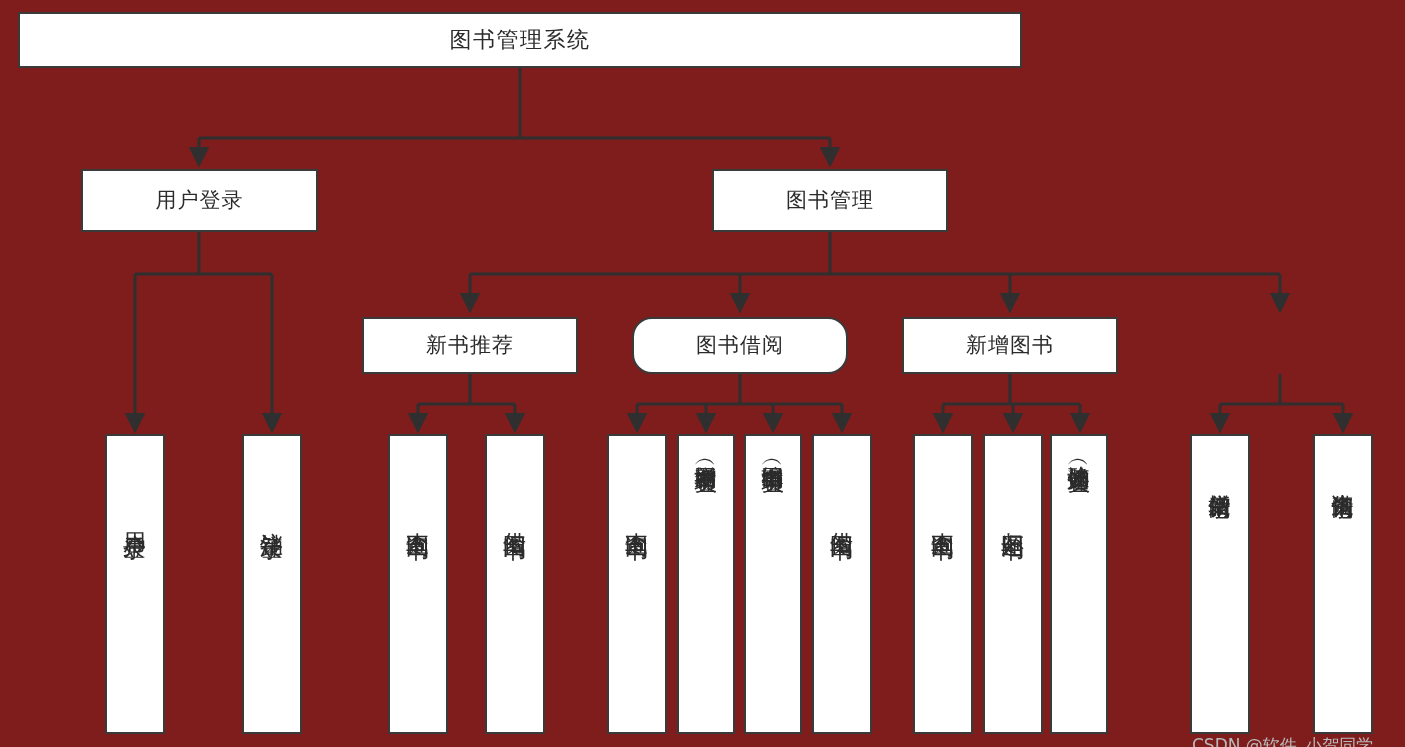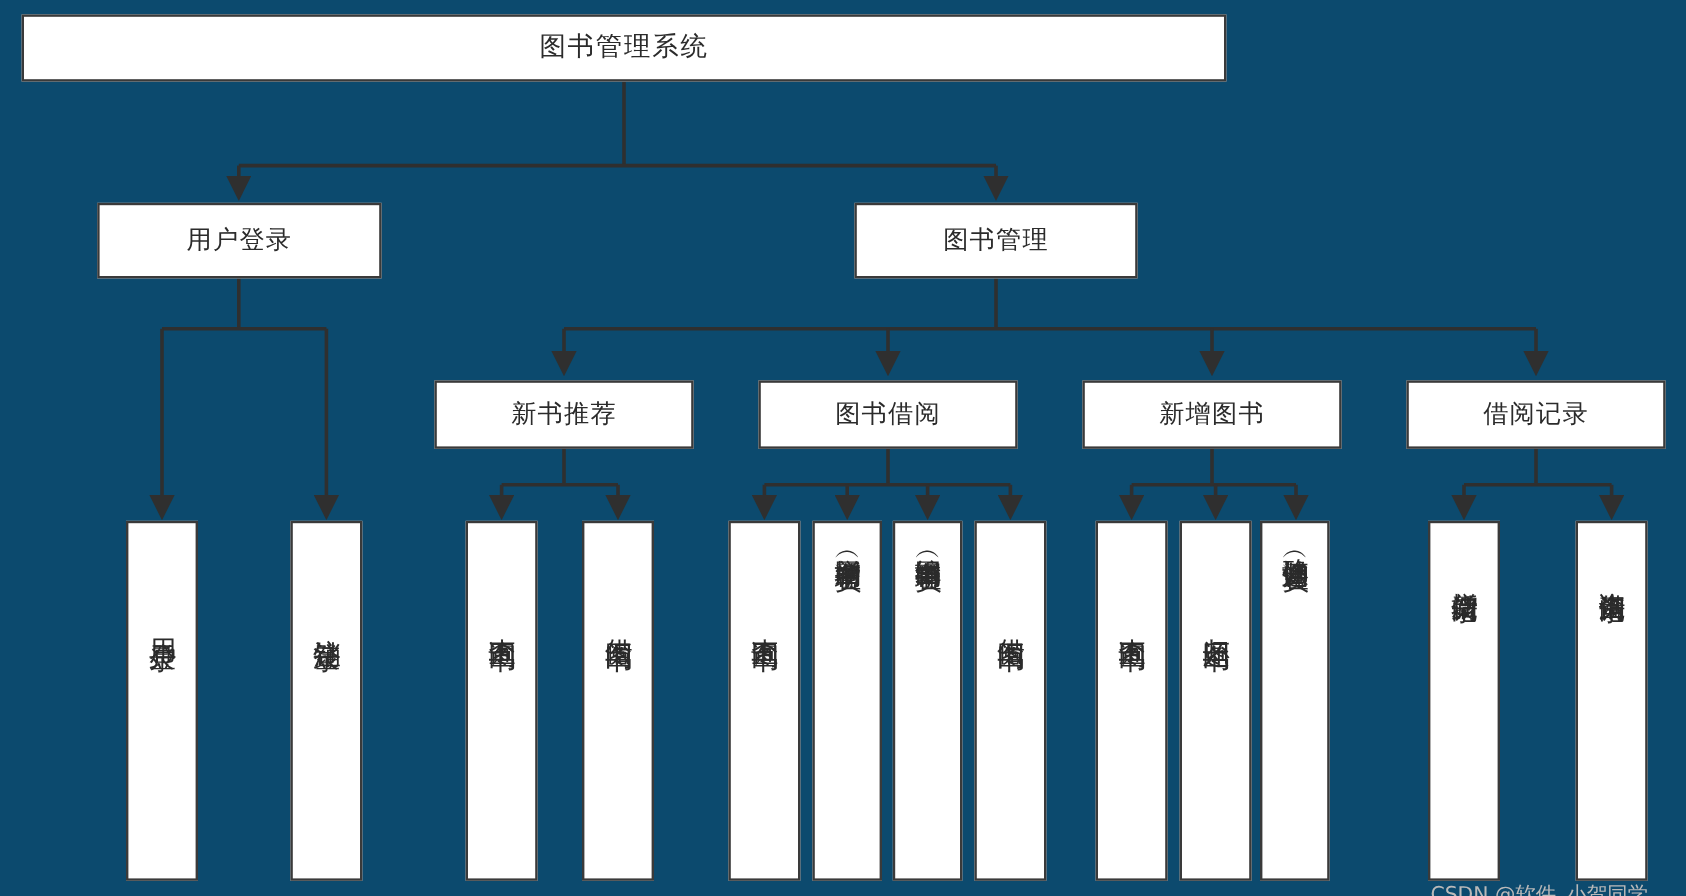--- a/index.html
+++ b/index.html
@@ -8,21 +8,21 @@
     padding: 0;
     background: #ffffff;
   }
   body {
     font-family: "DejaVu Sans", "Liberation Sans", sans-serif;
   }
   #canvas {
     position: relative;
     width: 1405px;
     height: 747px;
-    background: #0c4a6e;
+    background: #7f1d1d;
     overflow: hidden;
   }
   #edges {
     position: absolute;
     left: 0;
     top: 0;
     width: 1405px;
     height: 747px;
     pointer-events: none;
   }
@@ -145,31 +145,28 @@
   </div>
 
   <div class="node horiz" style="left:712px; top:169px; width:236px; height:63px;">
     <span class="lbl">图书管理</span>
   </div>
 
   <div class="node horiz" style="left:362px; top:317px; width:216px; height:57px;">
     <span class="lbl">新书推荐</span>
   </div>
 
-  <div class="node horiz" style="left:632px; top:317px; width:216px; height:57px;">
+  <div class="node horiz" style="left:632px; top:317px; width:216px; height:57px;border-radius:20px;">
     <span class="lbl">图书借阅</span>
   </div>
 
   <div class="node horiz" style="left:902px; top:317px; width:216px; height:57px;">
     <span class="lbl">新增图书</span>
   </div>
 
-  <div class="node horiz" style="left:1172px; top:317px; width:216px; height:57px;">
-    <span class="lbl">借阅记录</span>
-  </div>
 
   <div class="node vert" style="left:105px; top:434px; width:60px; height:300px; padding-top:78px;">
     <span class="lbl">用户登录</span>
   </div>
 
   <div class="node vert" style="left:242px; top:434px; width:60px; height:300px; padding-top:78px;">
     <span class="lbl">注销登录</span>
   </div>
 
   <div class="node vert" style="left:388px; top:434px; width:60px; height:300px; padding-top:78px;">

